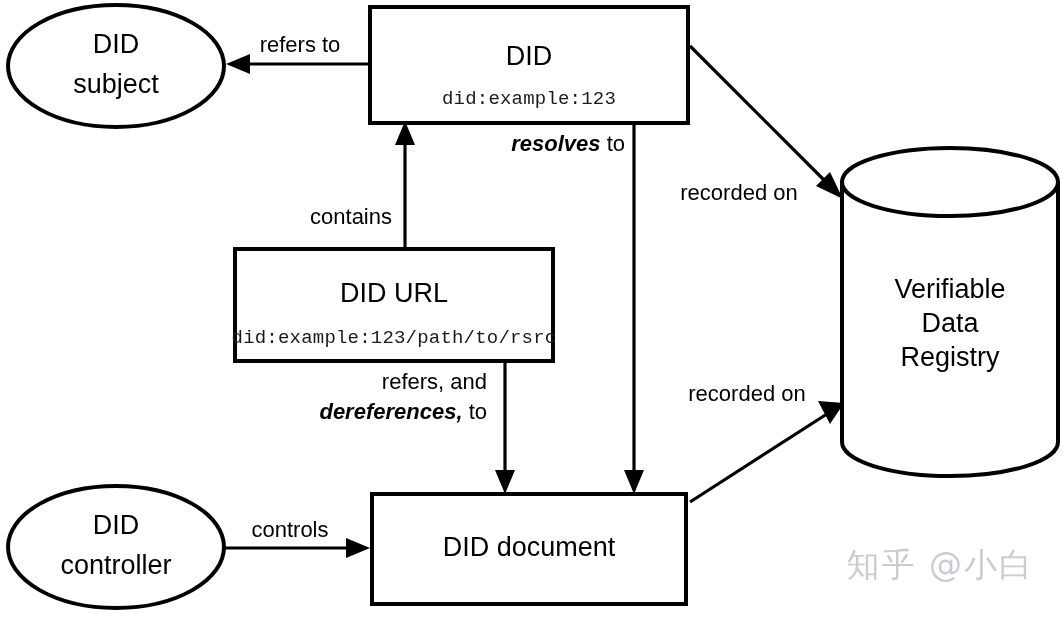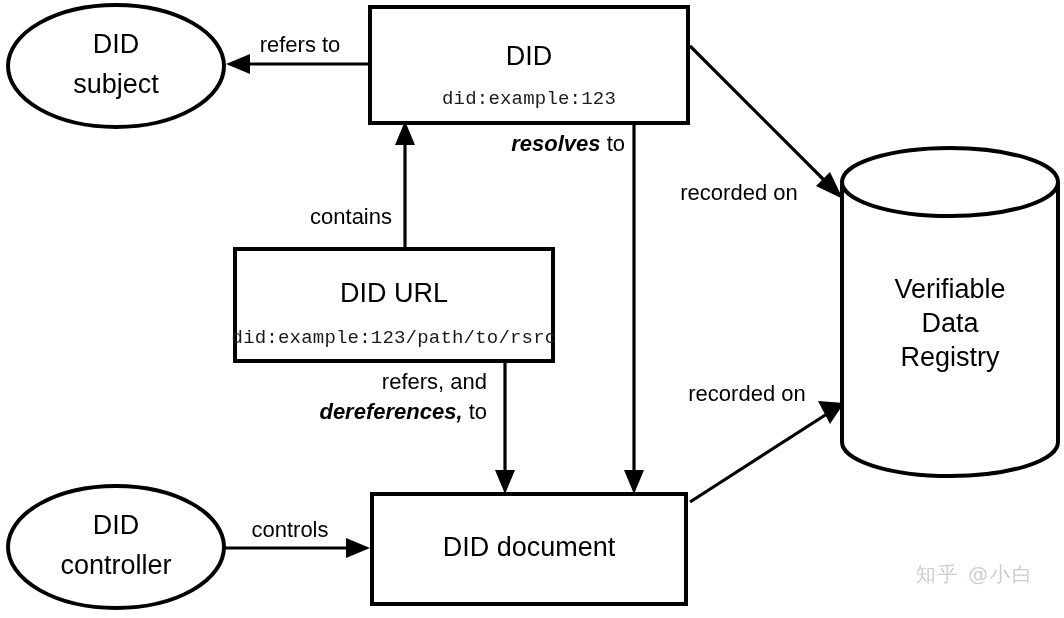--- a/index.html
+++ b/index.html
@@ -69,21 +69,21 @@
   .edge-label.end    { text-anchor: end; }
   .emph {
     font-weight: bold;
     font-style: italic;
   }
   .watermark {
     position: absolute;
     right: 30px;
     bottom: 30px;
     font-family: "DejaVu Sans", sans-serif;
-    font-size: 20px;
+    font-size: 33px;
     color: #c9cdd2;
     letter-spacing: 2px;
     white-space: nowrap;
     user-select: none;
   }
 </style>
 </head>
 <body>
 
 <div id="diagram-root">

